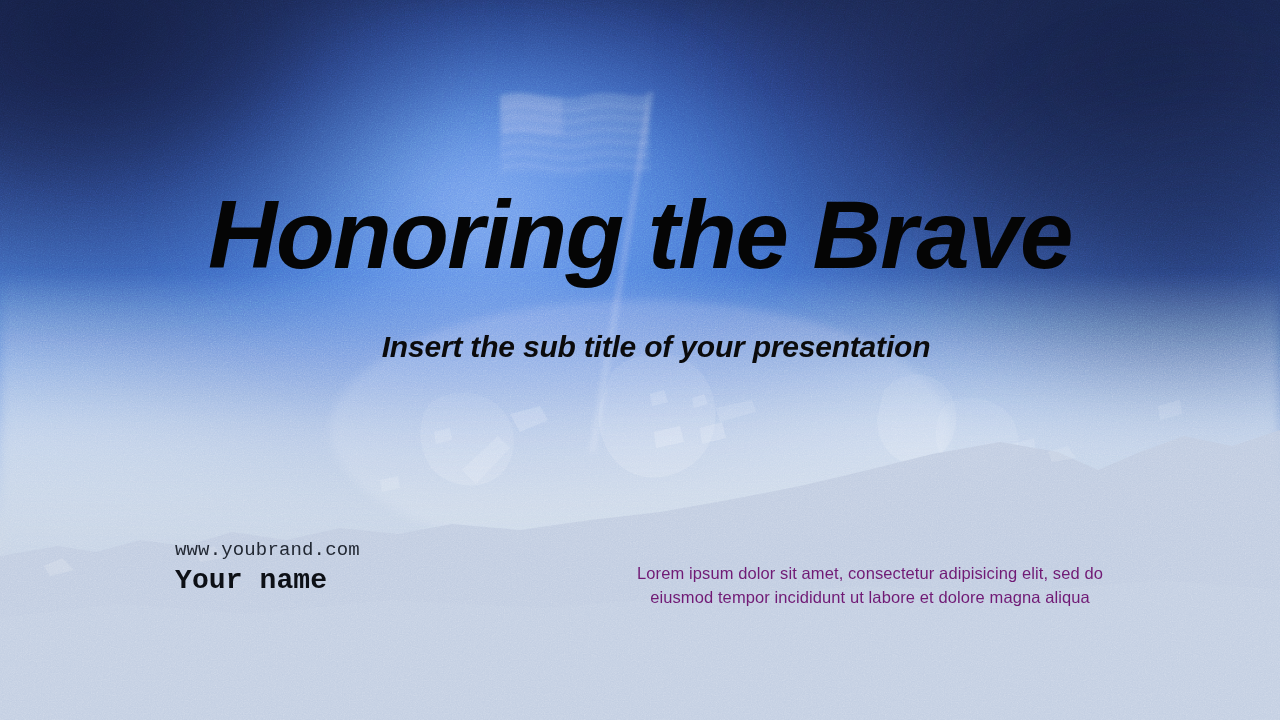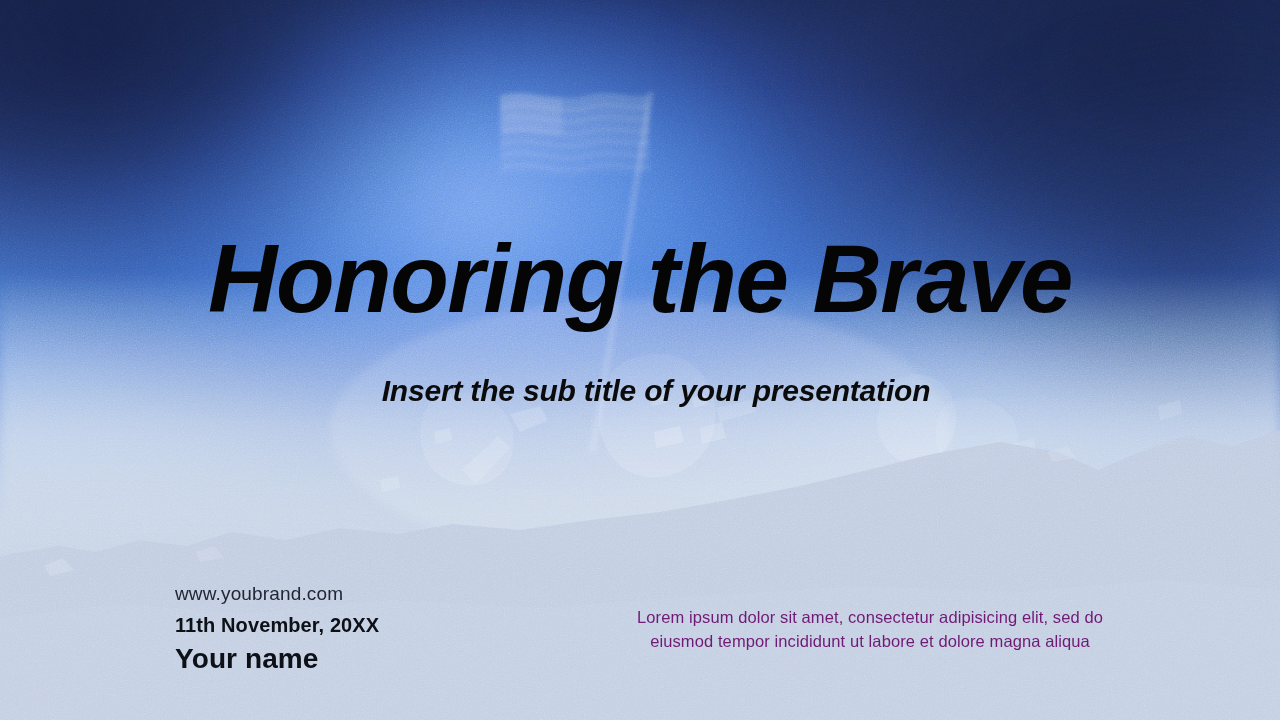--- a/index.html
+++ b/index.html
@@ -147,21 +147,20 @@
     opacity: 0.42;
     mix-blend-mode: overlay;
   }
   .grain svg { display: block; width: 100%; height: 100%; }
 
   
 
   .content {
     position: absolute;
     inset: 0;
-    margin-top: 44px;
   }
 
   .title {
     position: absolute;
     left: 0;
     right: 0;
     top: 186px;
     text-align: center;
     font-size: 96px;
     line-height: 1.02;
@@ -186,20 +185,21 @@
     color: #0B0B0C;
     white-space: nowrap;
     padding-left: 32px;
   }
 
   .meta-block {
     position: absolute;
     left: 175px;
     top: 536px;
     color: #15181F;
+    font-family: Liberation Mono, monospace;
   }
   .meta-url {
     font-size: 19px;
     line-height: 28px;
     font-weight: 400;
     letter-spacing: 0.15px;
     color: #222833;
   }
   .meta-date {
     font-size: 20px;
@@ -343,20 +343,19 @@
   </div>
 
   <div class="content">
 
     <div class="title">Honoring the Brave</div>
 
     <div class="subtitle">Insert the sub title of your presentation</div>
 
     <div class="meta-block">
       <div class="meta-url">www.youbrand.com</div>
-      <div class="meta-date">11th November, 20XX</div>
       <div class="meta-name">Your name</div>
     </div>
 
     <div class="lorem">Lorem ipsum dolor sit amet, consectetur adipisicing elit, sed do eiusmod tempor incididunt ut labore et dolore magna aliqua</div>
 
   </div>
 </div>
 
 </body></html>

